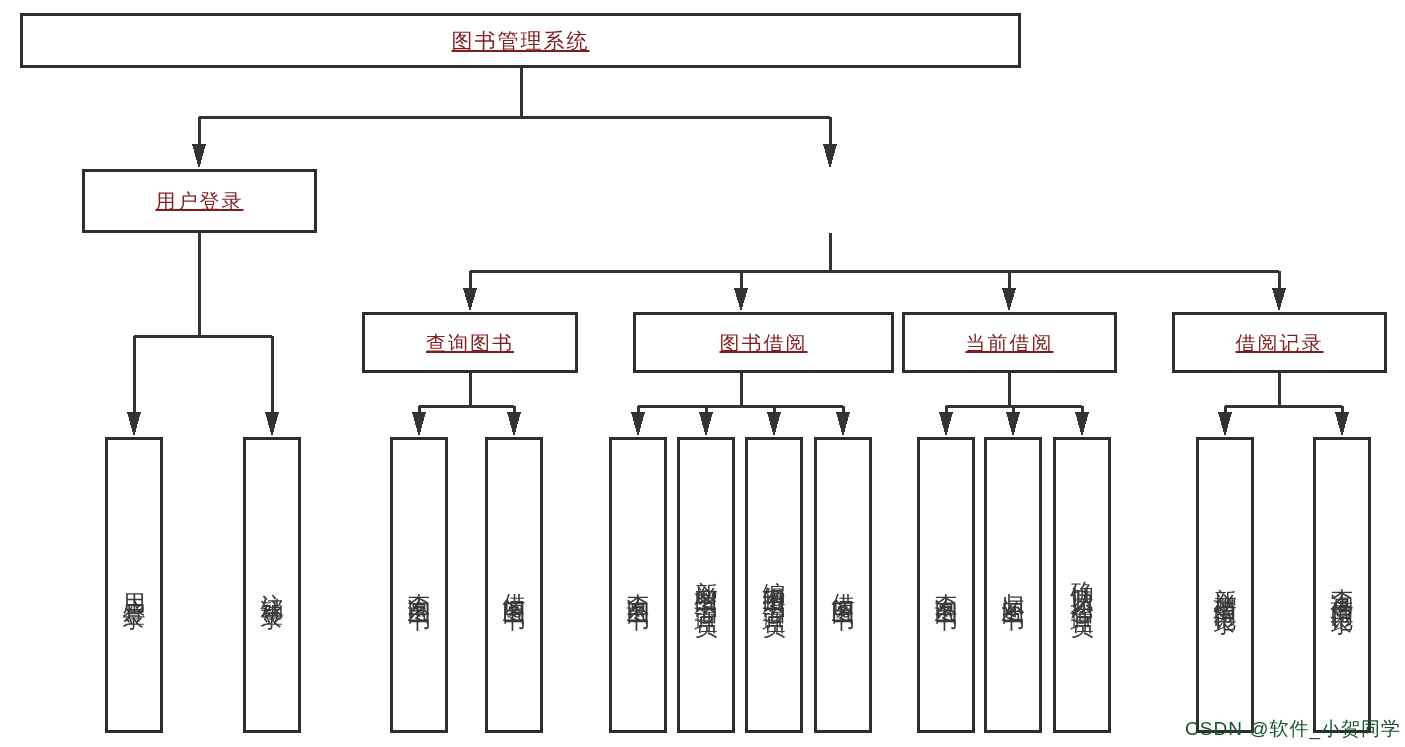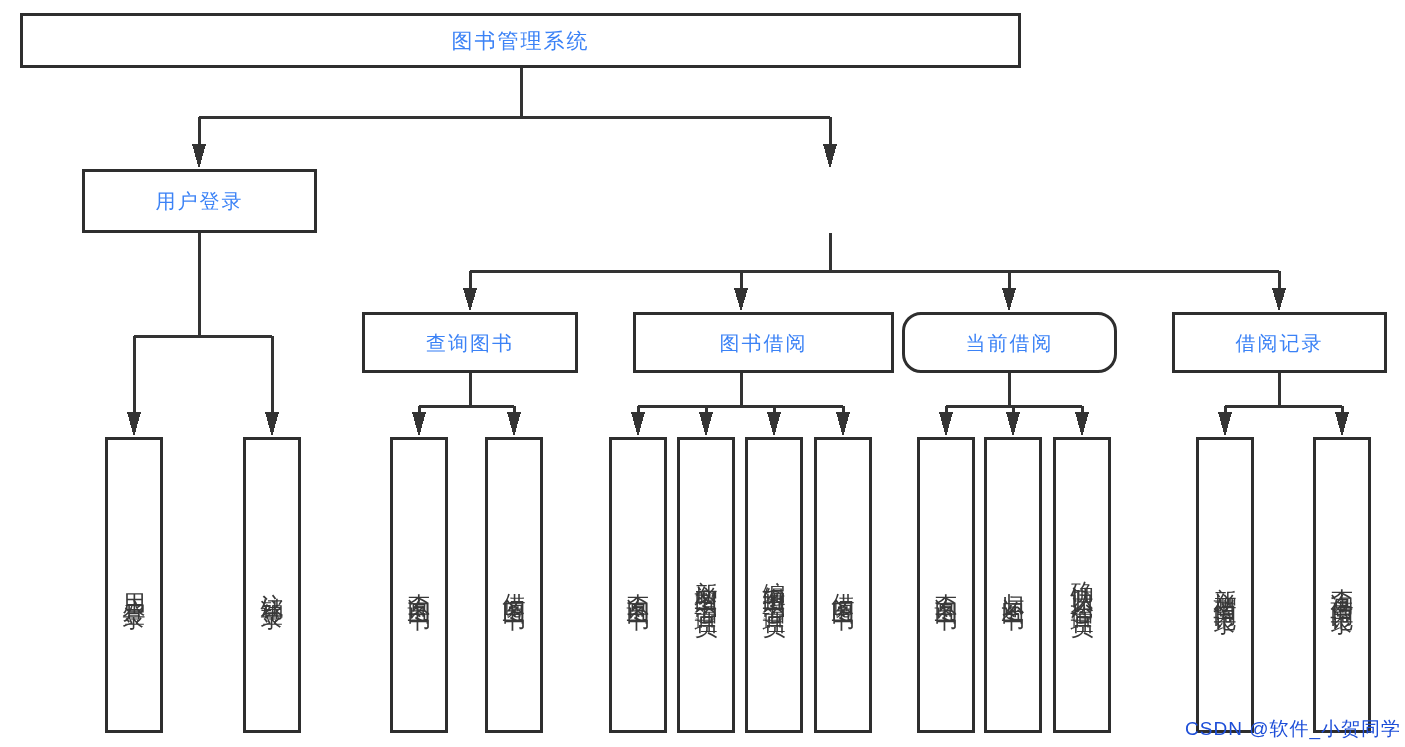--- a/index.html
+++ b/index.html
@@ -7,35 +7,35 @@
     position:relative;width:1405px;height:747px;background:#ffffff;
     font-family:"Liberation Sans","DejaVu Sans",sans-serif;overflow:hidden;
   }
   svg.wires{position:absolute;left:0;top:0;z-index:1;}
   .node{
     position:absolute;box-sizing:border-box;background:#ffffff;
     border:3px solid #2e2e2e;display:flex;align-items:center;justify-content:center;
     z-index:2;
   }
   .node-label{
-    color:#3b82f6;font-size:20px;letter-spacing:2px;white-space:nowrap;line-height:1;
+    color:#7f1d1d;font-size:20px;letter-spacing:2px;white-space:nowrap;line-height:1;text-decoration:underline;
   }
   .root-label{font-size:21px;}
   .leaf{
     position:absolute;top:437px;width:58px;height:296px;box-sizing:border-box;
     background:#ffffff;border:3px solid #2e2e2e;
     display:flex;align-items:center;justify-content:center;z-index:2;
   }
   .leaf-label{
     writing-mode:vertical-lr;text-orientation:mixed;
     color:#383838;font-size:23px;letter-spacing:5px;line-height:1;white-space:nowrap;
   }
   .watermark{
     position:absolute;right:4px;top:716px;z-index:5;
-    font-size:19px;color:#1d4ed8;letter-spacing:1px;white-space:nowrap;
+    font-size:19px;color:#14532d;letter-spacing:1px;white-space:nowrap;
   }
   .wire{stroke:#333333;stroke-width:3;fill:none;}
   .head{fill:#333333;stroke:none;}
 </style>
 </head>
 <body>
 
 <div class="stage">
 
   <svg class="wires" width="1405" height="747" viewBox="0 0 1405 747" shape-rendering="crispEdges">
@@ -95,21 +95,21 @@
   <div class="node" style="left:82px;top:169px;width:235px;height:64px;">
     <span class="node-label">用户登录</span>
   </div>
 
   <div class="node" style="left:362px;top:312px;width:216px;height:61px;">
     <span class="node-label">查询图书</span>
   </div>
   <div class="node" style="left:633px;top:312px;width:261px;height:61px;">
     <span class="node-label">图书借阅</span>
   </div>
-  <div class="node" style="left:902px;top:312px;width:215px;height:61px;border-radius:19px;">
+  <div class="node" style="left:902px;top:312px;width:215px;height:61px;">
     <span class="node-label">当前借阅</span>
   </div>
   <div class="node" style="left:1172px;top:312px;width:215px;height:61px;">
     <span class="node-label">借阅记录</span>
   </div>
 
   <div class="leaf" style="left:105px;">
     <span class="leaf-label">用户登录</span>
   </div>
   <div class="leaf" style="left:243px;">

